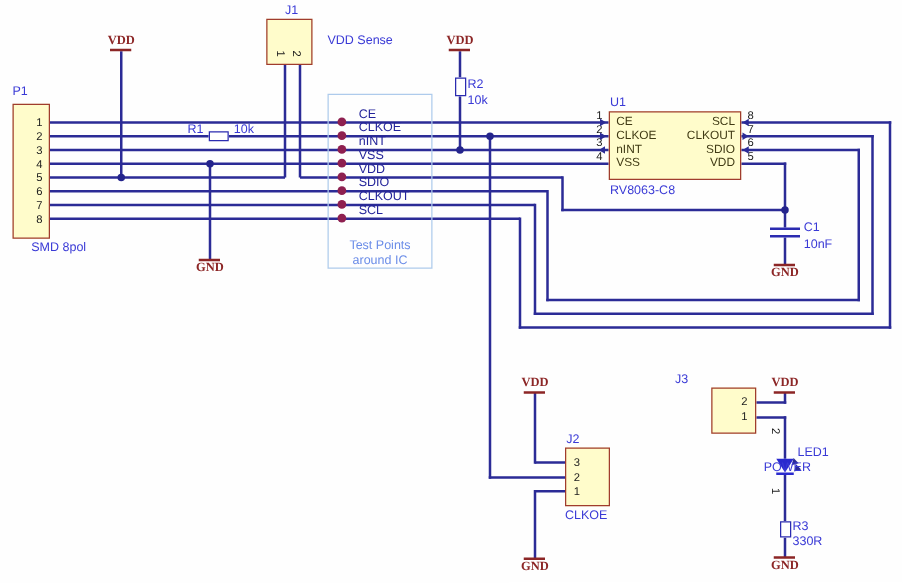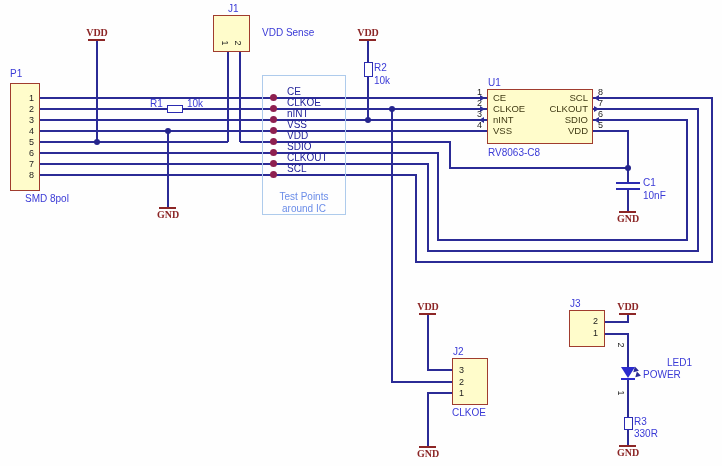--- a/index.html
+++ b/index.html
@@ -176,32 +176,32 @@
   <div class="lbl" style="left:643px;top:190px">10nF</div>
 
   <div class="box" style="left:452px;top:358px;width:36px;height:47px"></div>
   <div class="lbl" style="left:453px;top:346px">J2</div>
   <div class="lbl" style="left:452px;top:407px">CLKOE</div>
   <div class="num" style="left:459px;top:365px">3</div>
   <div class="num" style="left:459px;top:377px">2</div>
   <div class="num" style="left:459px;top:388px">1</div>
 
   <div class="box" style="left:569px;top:310px;width:36px;height:37px"></div>
-  <div class="lbl" style="left:570px;top:298px">J3</div>
+  <div class="lbl" style="left:540px;top:298px">J3</div>
   <div class="num numr" style="left:578px;top:316px;width:20px">2</div>
   <div class="num numr" style="left:578px;top:328px;width:20px">1</div>
 
   <div class="ledtri" style="left:621px;top:367px"></div>
   <div class="ledbar" style="left:621px;top:378px"></div>
   <div class="tri-r" style="left:634px;top:367px;transform:rotate(15deg)"></div>
   <div class="tri-r" style="left:636px;top:372px;transform:rotate(15deg)"></div>
   <div class="num rot" style="left:618px;top:340px">2</div>
   <div class="num rot" style="left:618px;top:388px">1</div>
-  <div class="lbl" style="left:667px;top:357px">LED1</div>
-  <div class="lbl" style="left:643px;top:369px">POWER</div>
+  <div class="lbl" style="left:638px;top:357px">LED1</div>
+  <div class="lbl" style="left:611px;top:369px">POWER</div>
 
   <div class="rbody" style="left:624px;top:417px;width:9px;height:13px"></div>
   <div class="lbl" style="left:634px;top:416px">R3</div>
   <div class="lbl" style="left:634px;top:428px">330R</div>
 
   <div class="pwr" style="left:77px;top:28px">VDD</div>
   <div class="pbar" style="left:88px;top:39px"></div>
   <div class="pwr" style="left:348px;top:28px">VDD</div>
   <div class="pbar" style="left:359px;top:39px"></div>
   <div class="pwr" style="left:408px;top:302px">VDD</div>

